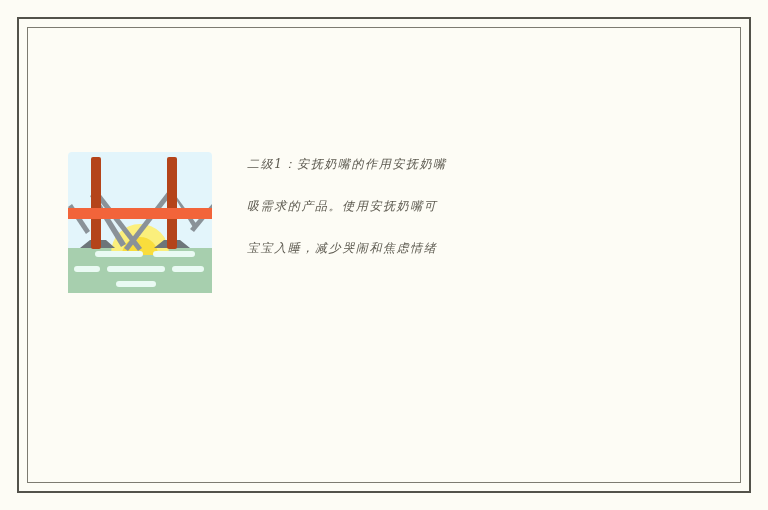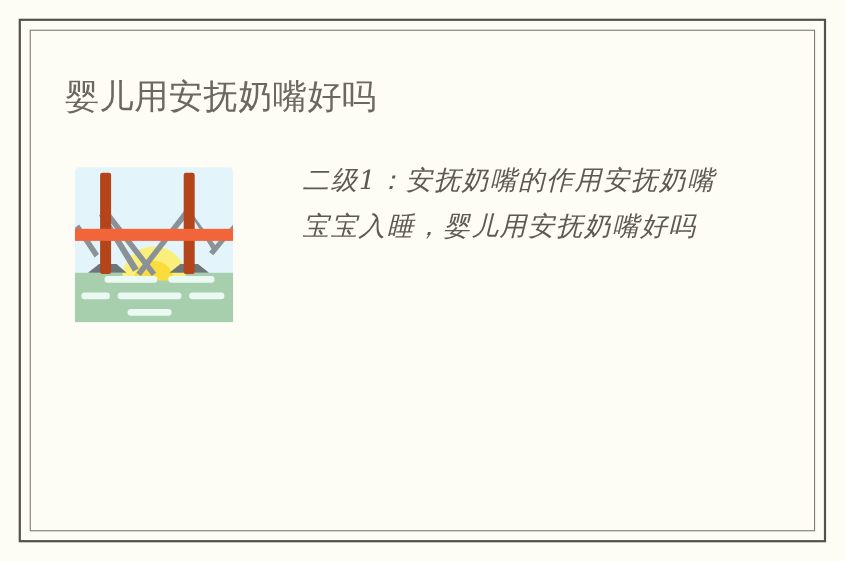--- a/index.html
+++ b/index.html
@@ -70,38 +70,36 @@
     height: 141px;
   }
 
   #article-body {
     position: absolute;
     left: 188px;
     top: 0px;
     width: 450px;
     font-family: "DejaVu Serif", serif;
     font-style: italic;
-    font-size: 24px;
+    font-size: 12px;
     line-height: 42px;
     color: #5d5a50;
     letter-spacing: 1.6px;
-    margin-left: 28px;
   }
   #article-body .body-line {
     display: block;
     white-space: nowrap;
   }
 </style>
 </head>
 <body>
 
 <div id="article-card">
   <div id="article-inner-frame"></div>
 
-  <div id="page-title">婴儿用安抚奶嘴好吗</div>
 
   <div id="content-row">
 
     <div id="article-thumbnail">
       <svg viewBox="0 0 144 141" xmlns="http://www.w3.org/2000/svg">
 
         <rect x="0" y="0" width="144" height="141" rx="4" fill="#e3f5fb"></rect>
 
         <rect x="0" y="96" width="144" height="45" fill="#a7cfae"></rect>
 
@@ -132,17 +130,18 @@
         <rect x="85" y="99" width="42" height="6" rx="3" fill="#eafaf3"></rect>
         <rect x="6" y="114" width="26" height="6" rx="3" fill="#eafaf3"></rect>
         <rect x="39" y="114" width="58" height="6" rx="3" fill="#eafaf3"></rect>
         <rect x="104" y="114" width="32" height="6" rx="3" fill="#eafaf3"></rect>
         <rect x="48" y="129" width="40" height="6" rx="3" fill="#eafaf3"></rect>
       </svg>
     </div>
 
     <div id="article-body">
       <span class="body-line">二级1：安抚奶嘴的作用安抚奶嘴</span>
-      <span class="body-line">宝宝入睡，婴儿用安抚奶嘴好吗</span>
+      <span class="body-line">吸需求的产品。使用安抚奶嘴可</span>
+      <span class="body-line">宝宝入睡，减少哭闹和焦虑情绪</span>
     </div>
 
   </div>
 </div>
 
 </body></html>

